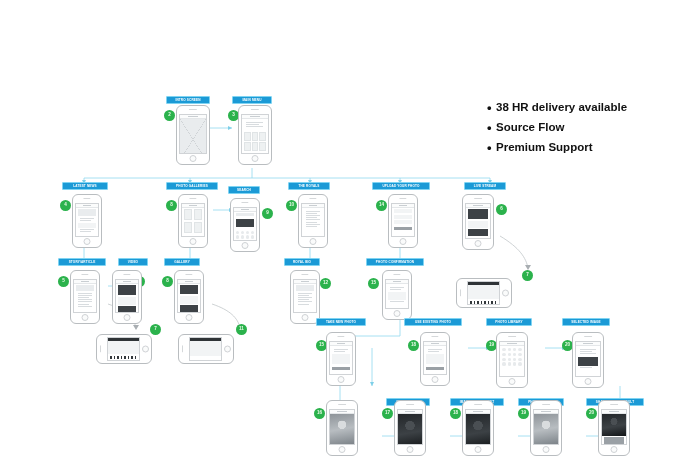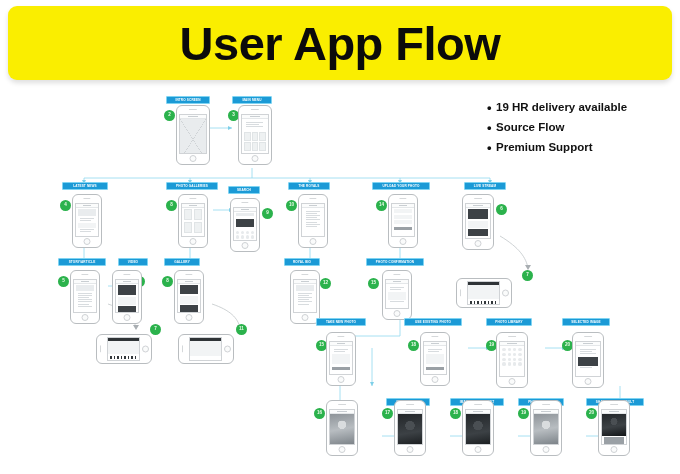--- a/index.html
+++ b/index.html
@@ -126,28 +126,25 @@
     height:3px;margin:0 2px;
     background:repeating-linear-gradient(to right,#32373b 0 0.6px,transparent 0.6px 1.4px);
   }
   .tbar{height:2.6px;background:#2f3437;}
 </style>
 </head>
 <body>
 
 <div id="stage">
 
-  <div class="banner">
-    <div class="banner-title">User App Flow</div>
-  </div>
 
   <div class="bullets">
     <div class="bullet">
       <span class="dot">•</span>
-      <span class="btxt">19 HR delivery available</span>
+      <span class="btxt">38 HR delivery available</span>
     </div>
     <div class="bullet">
       <span class="dot">•</span>
       <span class="btxt">Source Flow</span>
     </div>
     <div class="bullet">
       <span class="dot">•</span>
       <span class="btxt">Premium Support</span>
     </div>
   </div>

